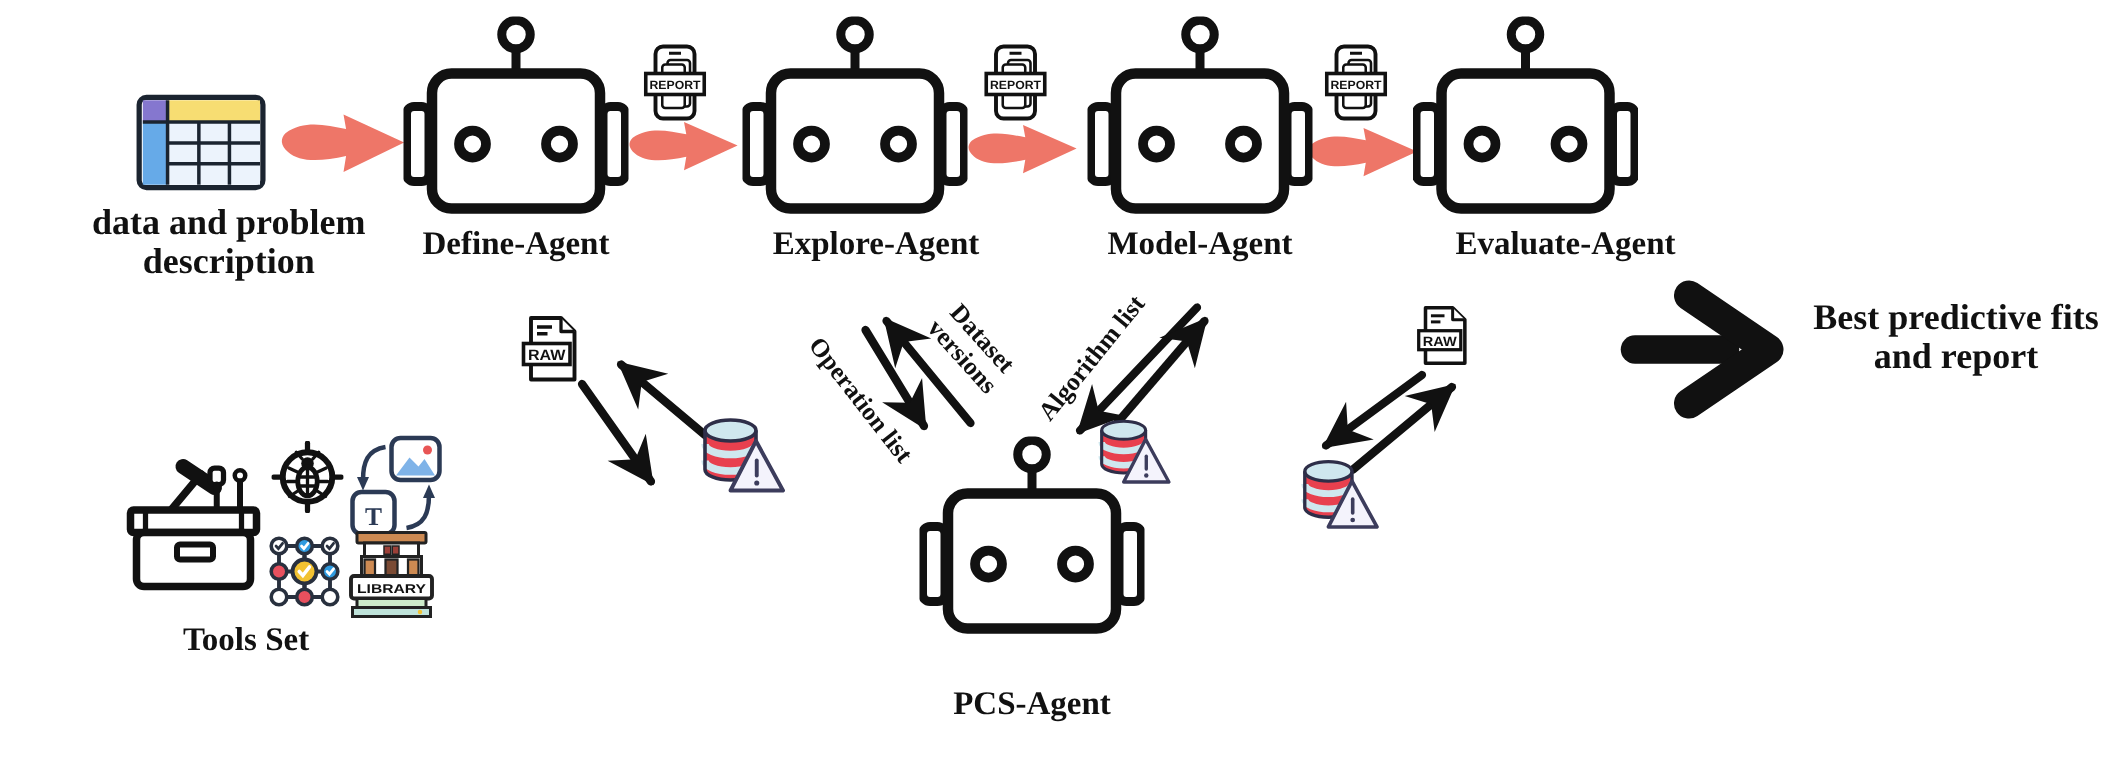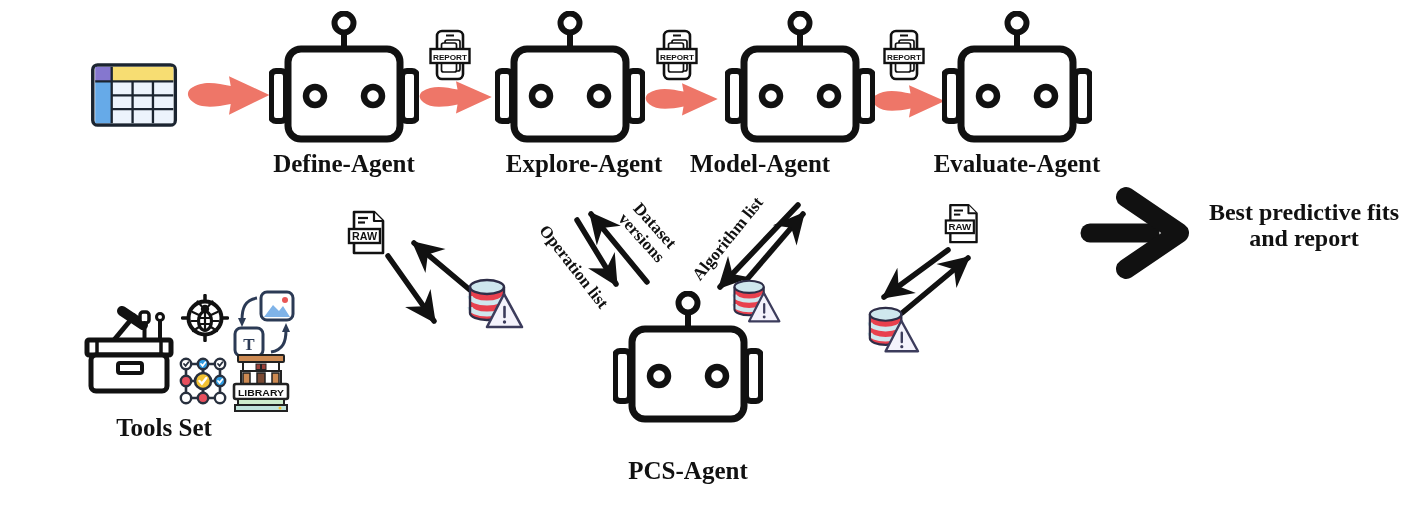--- a/index.html
+++ b/index.html
@@ -1,20 +1,20 @@
 <!DOCTYPE html>
 <html><head>
 <meta charset="utf-8">
 <style>
   html,body{margin:0;padding:0;background:#fff;}
   .canvas{position:relative;width:1409px;height:518px;background:#ffffff;overflow:hidden;
           font-family:"Liberation Serif",serif;color:#111;}
   .abs{position:absolute;}
   .lbl{position:absolute;font-weight:bold;text-align:center;line-height:1.1;color:#111;}
-  .lbl.big{font-size:25px;}
+  .lbl.big{font-size:22px;}
   .lbl.mid{font-size:24px;}
   .rot{font-size:17px;font-weight:bold;text-align:center;line-height:1.05;}
   svg{display:block;}
 </style>
 </head>
 <body>
 
 <div class="canvas">
 
   <svg class="abs" style="left:0;top:0;pointer-events:none;" width="1409" height="518" viewBox="0 0 1409 518">
@@ -56,20 +56,21 @@
     <rect x="22" y="20" width="63.5" height="43" fill="#ecf3fc"></rect>
     <g stroke="#1b2430" stroke-width="2.4">
       <line x1="22" y1="5" x2="22" y2="63"></line>
       <line x1="5" y1="20" x2="85.5" y2="20"></line>
       <line x1="43.5" y1="20" x2="43.5" y2="63"></line>
       <line x1="64.5" y1="20" x2="64.5" y2="63"></line>
       <line x1="22" y1="34.3" x2="85.5" y2="34.3"></line>
       <line x1="22" y1="48.6" x2="85.5" y2="48.6"></line>
     </g>
   </svg>
+  <div class="lbl mid" style="left:45px;top:136px;width:215px;">data and problem description</div>
 
   <div>
     <svg class="abs" style="left:269px;top:11px;" width="150" height="132" viewBox="0 0 150 132">
       <g stroke="#111" fill="#fff">
         <line x1="75" y1="21" x2="75" y2="40" stroke-width="6"></line>
         <circle cx="75" cy="12" r="9.5" stroke-width="6"></circle>
         <rect x="2" y="60" width="15" height="50" rx="5" stroke-width="6"></rect>
         <rect x="133" y="60" width="15" height="50" rx="5" stroke-width="6"></rect>
         <rect x="19" y="38" width="112" height="90" rx="13" stroke-width="7"></rect>
         <circle cx="46" cy="85" r="9" stroke-width="6.5"></circle>
@@ -99,36 +100,36 @@
       <g stroke="#111" fill="#fff">
         <line x1="75" y1="21" x2="75" y2="40" stroke-width="6"></line>
         <circle cx="75" cy="12" r="9.5" stroke-width="6"></circle>
         <rect x="2" y="60" width="15" height="50" rx="5" stroke-width="6"></rect>
         <rect x="133" y="60" width="15" height="50" rx="5" stroke-width="6"></rect>
         <rect x="19" y="38" width="112" height="90" rx="13" stroke-width="7"></rect>
         <circle cx="46" cy="85" r="9" stroke-width="6.5"></circle>
         <circle cx="104" cy="85" r="9" stroke-width="6.5"></circle>
       </g>
     </svg>
-    <div class="lbl big" style="left:660px;top:150px;width:200px;">Model-Agent</div>
+    <div class="lbl big" style="left:700px;top:150px;width:200px;">Model-Agent</div>
   </div>
 
   <div>
     <svg class="abs" style="left:942px;top:11px;" width="150" height="132" viewBox="0 0 150 132">
       <g stroke="#111" fill="#fff">
         <line x1="75" y1="21" x2="75" y2="40" stroke-width="6"></line>
         <circle cx="75" cy="12" r="9.5" stroke-width="6"></circle>
         <rect x="2" y="60" width="15" height="50" rx="5" stroke-width="6"></rect>
         <rect x="133" y="60" width="15" height="50" rx="5" stroke-width="6"></rect>
         <rect x="19" y="38" width="112" height="90" rx="13" stroke-width="7"></rect>
         <circle cx="46" cy="85" r="9" stroke-width="6.5"></circle>
         <circle cx="104" cy="85" r="9" stroke-width="6.5"></circle>
       </g>
     </svg>
-    <div class="lbl big" style="left:917px;top:150px;width:200px;">Evaluate-Agent</div>
+    <div class="lbl big" style="left:917px;top:150px;width:200px;text-align:right;">Evaluate-Agent</div>
   </div>
 
   <div>
     <svg class="abs" style="left:613px;top:291px;" width="150" height="132" viewBox="0 0 150 132">
       <g stroke="#111" fill="#fff">
         <line x1="75" y1="21" x2="75" y2="40" stroke-width="6"></line>
         <circle cx="75" cy="12" r="9.5" stroke-width="6"></circle>
         <rect x="2" y="60" width="15" height="50" rx="5" stroke-width="6"></rect>
         <rect x="133" y="60" width="15" height="50" rx="5" stroke-width="6"></rect>
         <rect x="19" y="38" width="112" height="90" rx="13" stroke-width="7"></rect>

